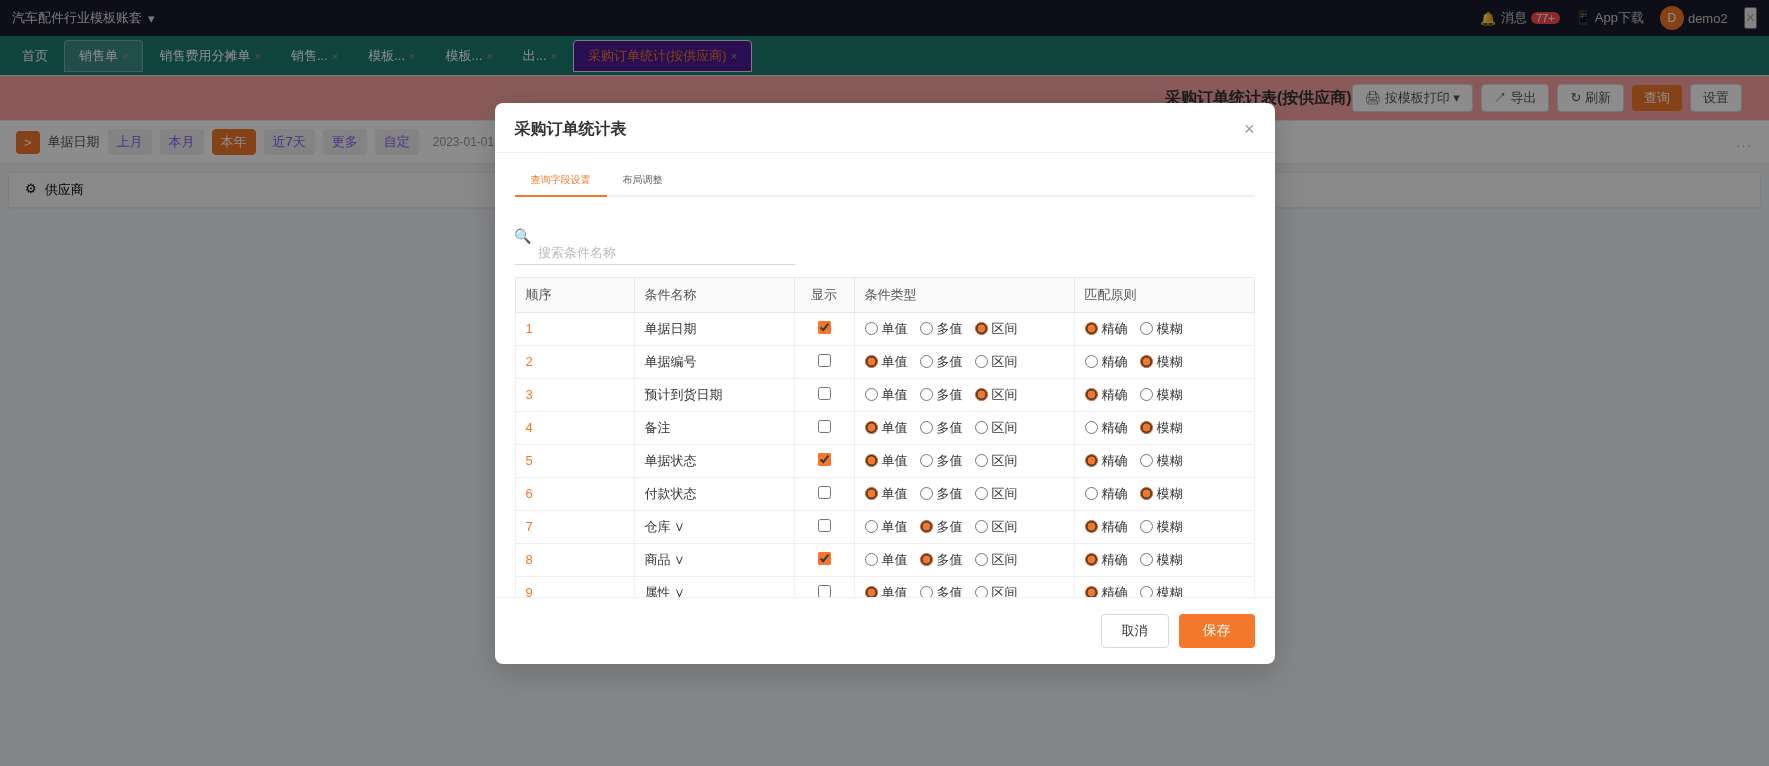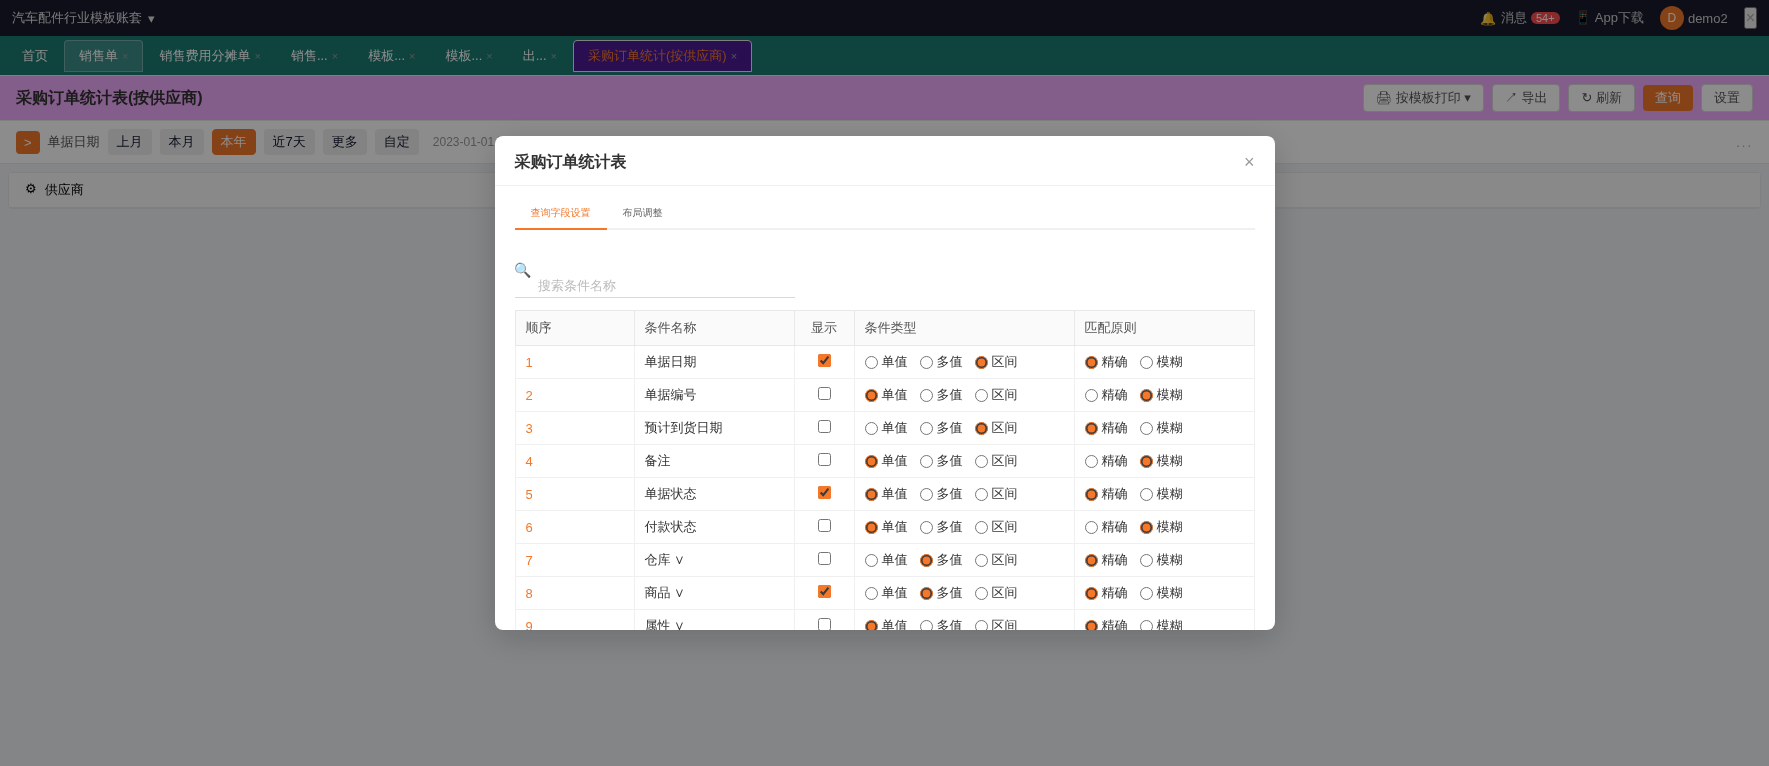--- a/index.html
+++ b/index.html
@@ -42,44 +42,44 @@
     .tab-item.active {
       background: #fff;
       border-color: #e8e8e8;
       color: #333;
       font-weight: 500;
     }
     .tab-close { font-size: 11px; color: #999; }
 
     
     .page-header {
-      background: #f0abfc;
-      padding: 8px 16px;
+      background: #fca5a5;
+      padding: 8px 27px;
       border-bottom: 1px solid #e8e8e8;
       display: flex;
       align-items: center;
-      justify-content: space-between;
+      justify-content: flex-end;
     }
     .page-title { font-size: 16px; font-weight: 600; color: #333; }
     .page-actions { display: flex; align-items: center; gap: 8px; }
     .btn-outline { border: 1px solid #d9d9d9; background: #fff; padding: 4px 12px; border-radius: 4px; cursor: pointer; font-size: 13px; color: #555; }
     .btn-orange { background: #f5782a; color: #fff; border: none; padding: 4px 12px; border-radius: 4px; cursor: pointer; font-size: 13px; }
 
     
     .filter-bar {
       background: #fff;
       padding: 8px 16px;
       border-bottom: 1px solid #e8e8e8;
       display: flex;
       align-items: center;
       gap: 8px;
     }
     .filter-toggle { background: #f5782a; color: #fff; border: none; padding: 4px 8px; border-radius: 4px; cursor: pointer; font-size: 13px; }
     .filter-label { font-size: 13px; color: #555; }
-    .date-btn { padding: 3px 8px; border-radius: 4px; border: 1px solid transparent; cursor: pointer; font-size: 13px; color: #0f172a; }
+    .date-btn { padding: 3px 8px; border-radius: 4px; border: 1px solid transparent; cursor: pointer; font-size: 13px; color: #8b5cf6; }
     .date-btn.active { background: #f5782a; color: #fff; border-color: #f5782a; }
 
     
     .table-area {
       background: #fff;
       margin: 8px;
       border-radius: 4px;
       border: 1px solid #e8e8e8;
     }
     .table-header-row {
@@ -167,21 +167,21 @@
 
 <div class="top-bar">
   <div class="top-bar-left">
     <span>汽车配件行业模板账套</span>
     <span style="cursor:pointer;">▾</span>
   </div>
   <div class="top-bar-right">
     <span style="display:flex;align-items:center;gap:4px;cursor:pointer;">
       <span>🔔</span>
       <span>消息</span>
-      <span class="badge">54+</span>
+      <span class="badge">77+</span>
     </span>
     <span style="cursor:pointer;">
       <span>📱</span>
       <span>App下载</span>
     </span>
     <span style="cursor:pointer;display:flex;align-items:center;gap:4px;">
       <span style="width:24px;height:24px;border-radius:50%;background:#f5782a;display:inline-flex;align-items:center;justify-content:center;color:#fff;font-size:12px;">D</span>
       <span>demo2</span>
     </span>
     <button class="close-top">×</button>
@@ -585,14 +585,18 @@
                       <input type="radio" name="match_8" value="模糊" style="">
                       <span>模糊</span>
                     </label>
                   </div>
                 </td>
               </tr>
             </tbody>
         </table>
       </div>
     </div>
+    <div class="modal-footer">
+      <button class="btn-cancel">取消</button>
+      <button class="btn-save">保存</button>
+    </div>
   </div>
 </div>
 
 </body></html>

